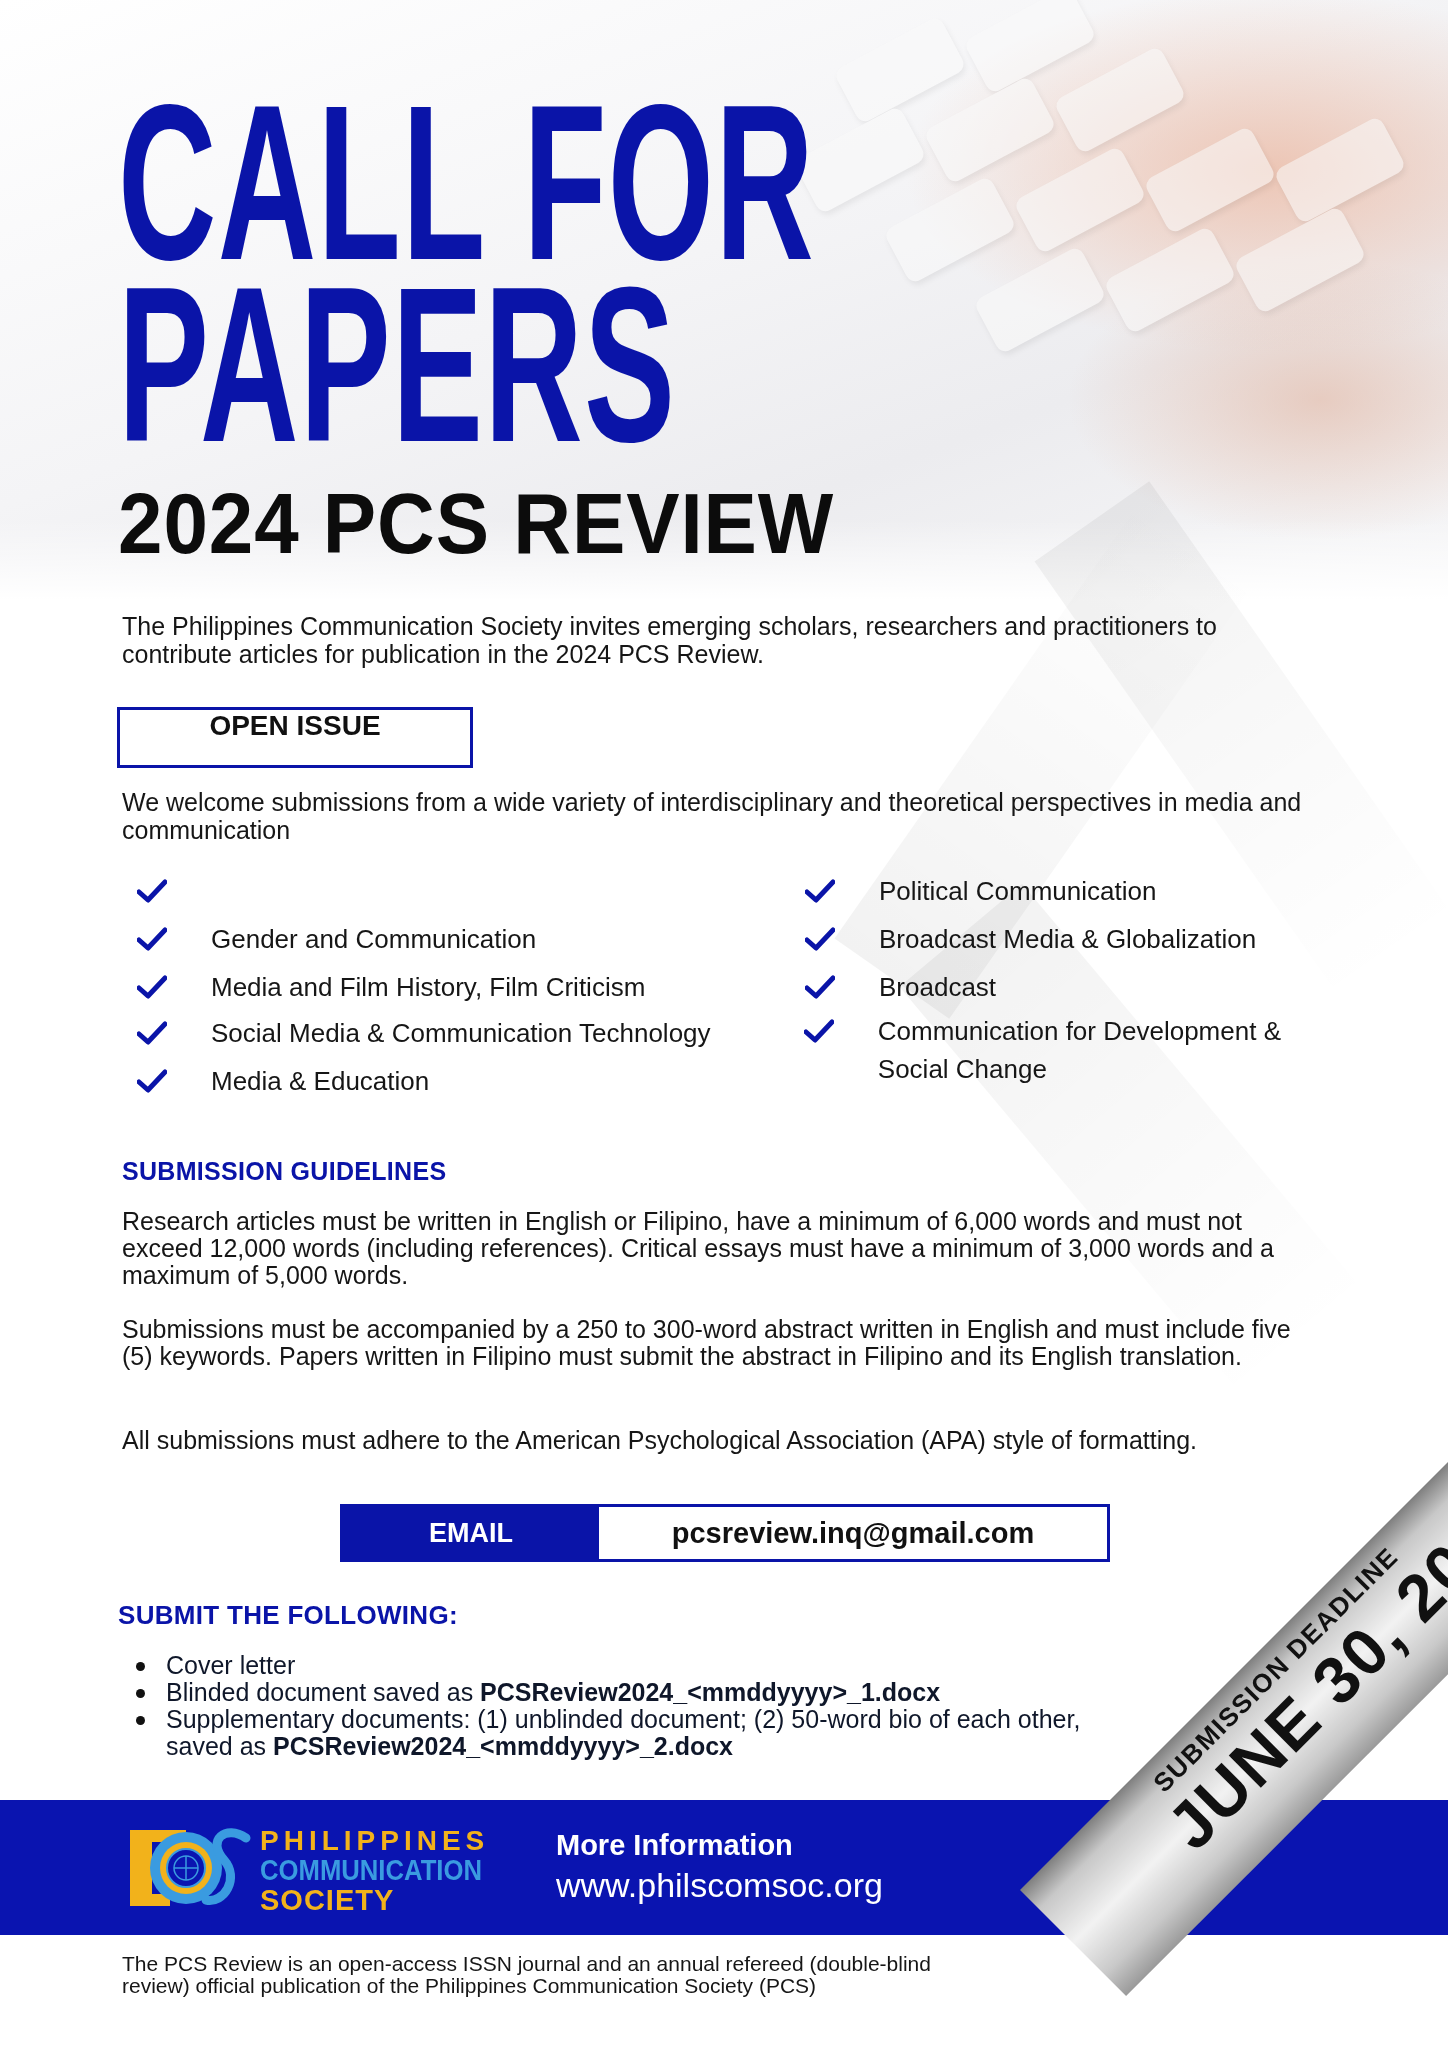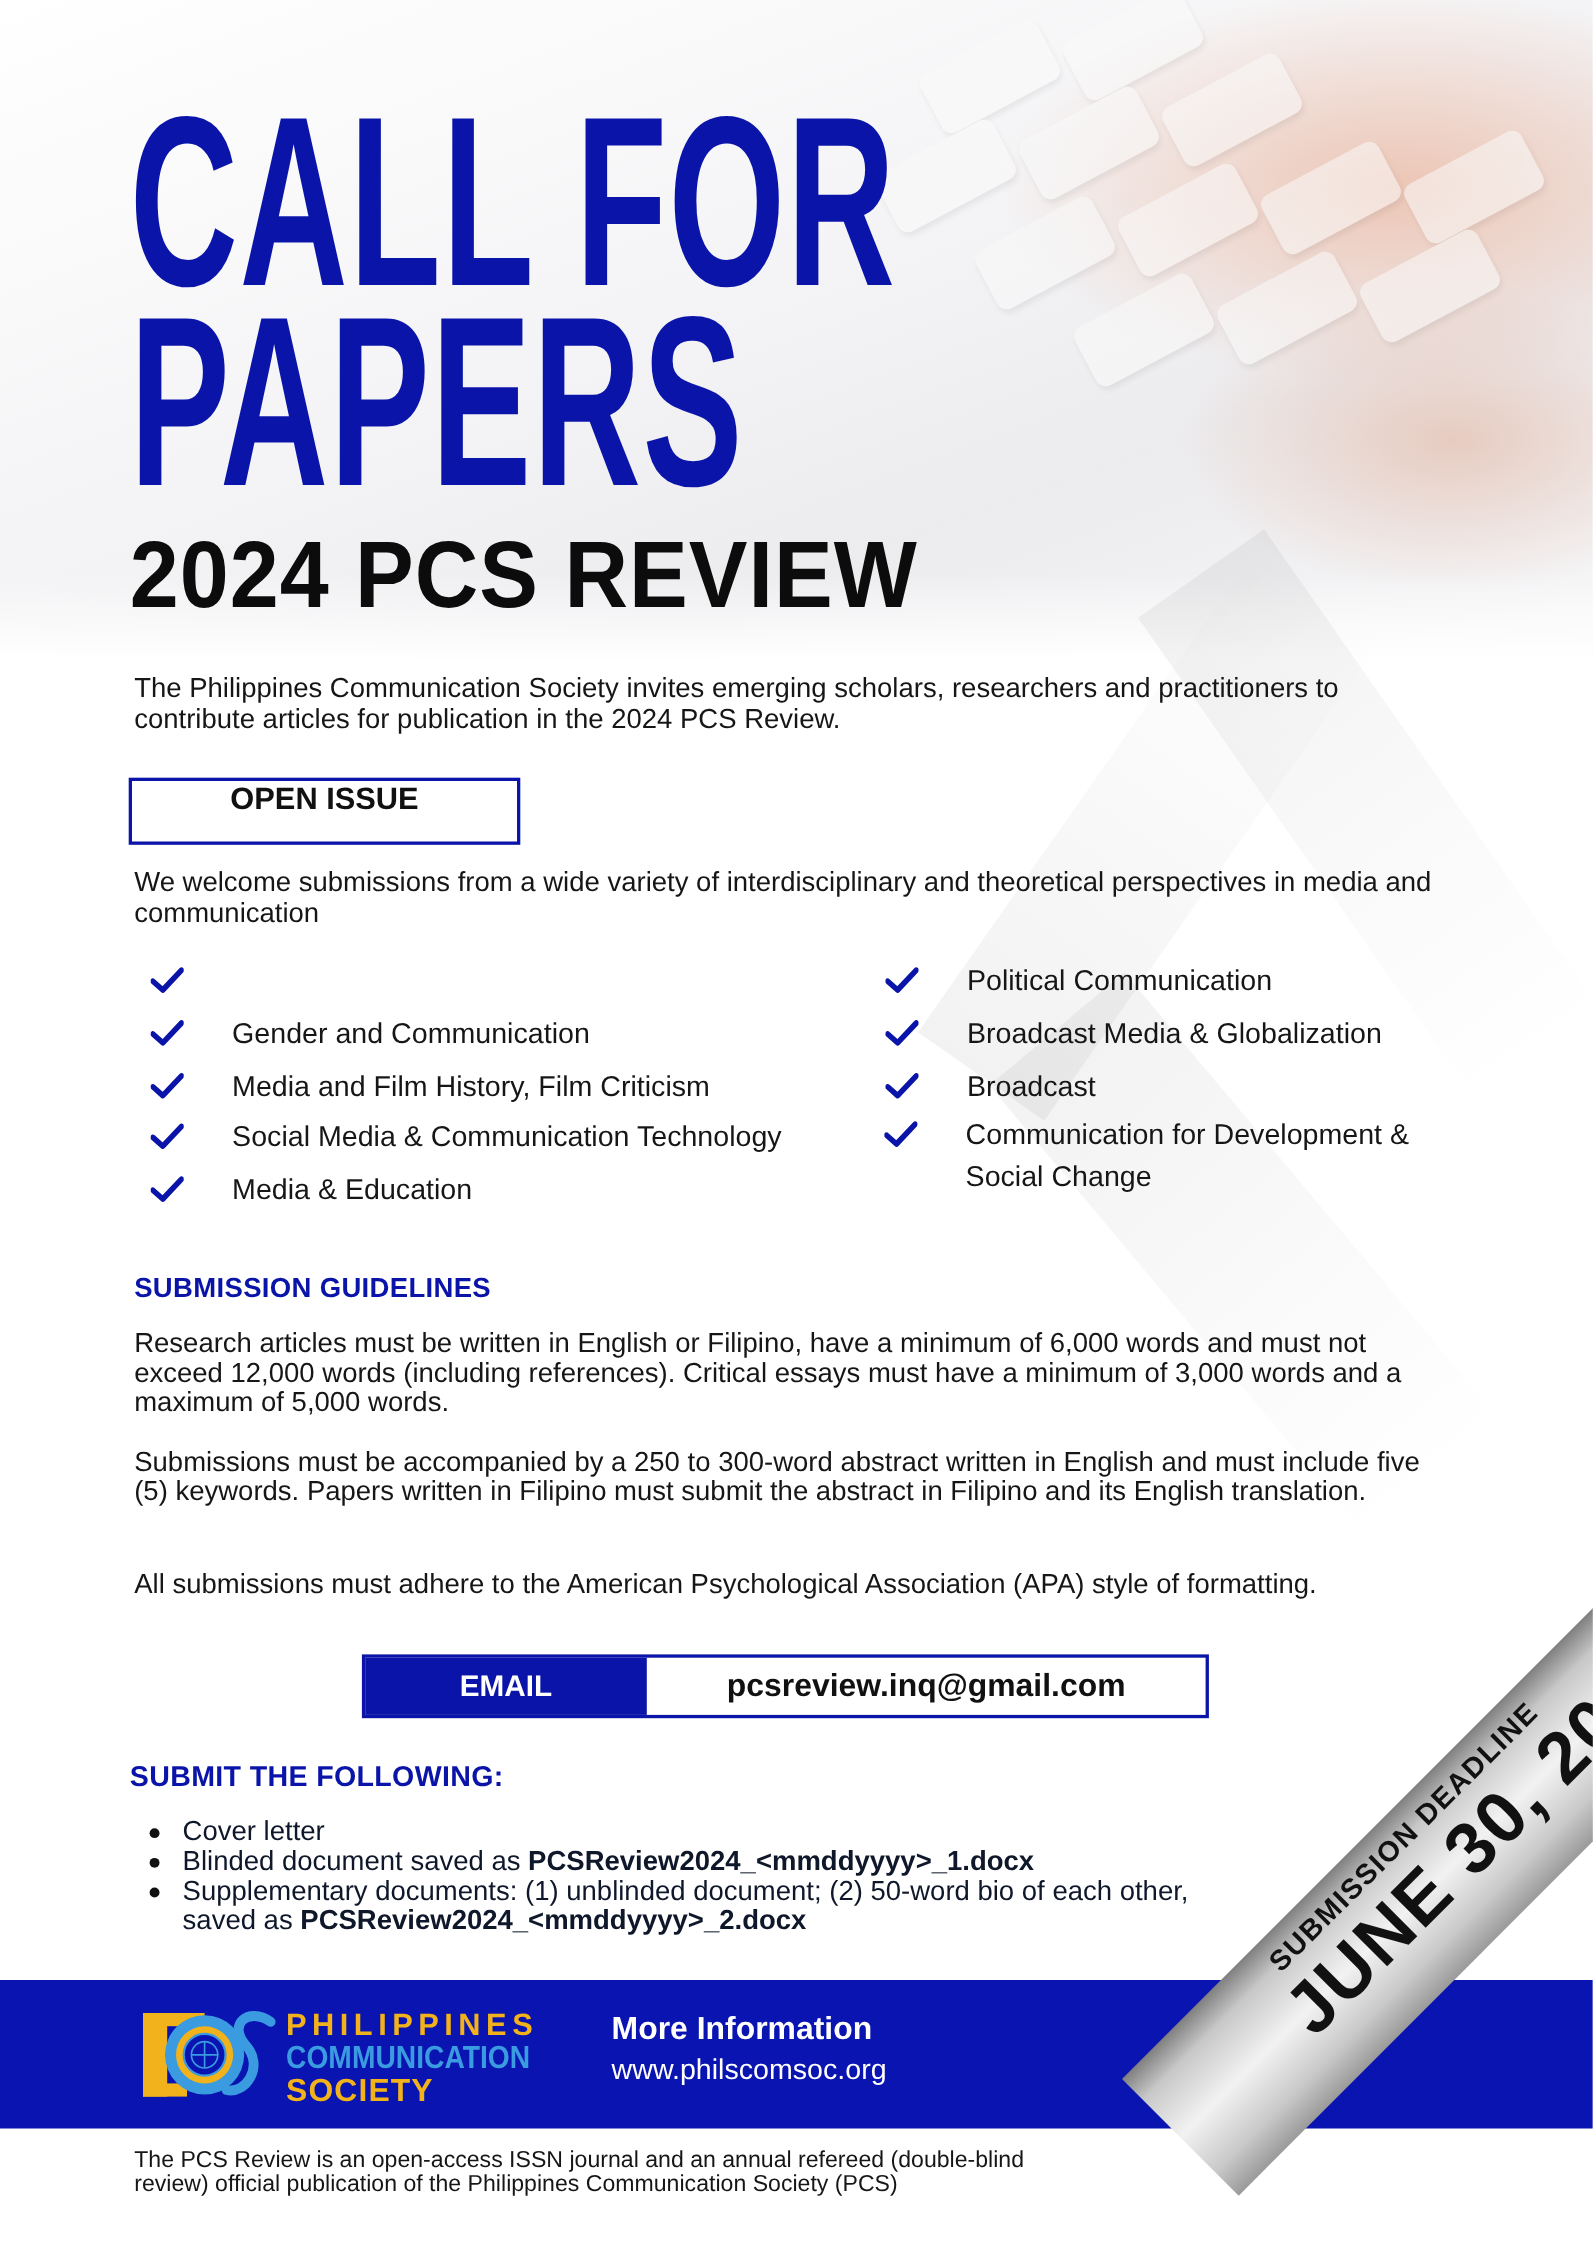--- a/index.html
+++ b/index.html
@@ -26,33 +26,33 @@
   .open-issue { left:117px; top:707px; width:350px; height:55px; border:3px solid #0a14a8; background:#fff; display:flex; align-items:flex-start; justify-content:center; font-weight:700; font-size:28px; color:#111; }
   .welcome { left:122px; top:788px; width:1220px; font-size:25px; line-height:28px; color:#161616; }
 
   .topic { position:absolute; display:flex; align-items:flex-start; font-size:26px; line-height:38px; color:#161616; }
   .check { width:34px; height:38px; margin-right:42px; display:flex; align-items:center; justify-content:center; }
   .check svg { width:30px; height:24px; }
 
   .sec-title { left:122px; font-weight:700; font-size:25px; color:#0a14a8; letter-spacing:0.3px; }
   .para { left:122px; width:1200px; font-size:25px; line-height:27px; color:#161616; }
 
-  .email-box { left:329px; top:1504px; width:770px; height:58px; border:3px solid #0a14a8; display:flex; background:#fff; box-sizing:border-box;text-align:right; }
+  .email-box { left:340px; top:1504px; width:770px; height:58px; border:3px solid #0a14a8; display:flex; background:#fff; box-sizing:border-box;text-align:right; }
   .email-label { width:256px; background:#0a14a8; color:#fff; font-weight:700; font-size:27px; display:flex; align-items:center; justify-content:center; }
   .email-value { flex:1; display:flex; align-items:center; justify-content:center; font-weight:700; font-size:29px; color:#111; }
 
   .bullets { left:132px; top:1652px; width:1000px; font-size:25px; line-height:27px; color:#0f172a; margin:0; padding:0; list-style:none; }
   .bullets li { position:relative; padding-left:34px; }
   .bullets li::before { content:""; position:absolute; left:4px; top:10px; width:9px; height:9px; border-radius:50%; background:#111; }
   .bullets b { font-weight:700; }
 
   .band { left:0; top:1800px; width:1448px; height:135px; background:#0a14b0; }
   .logo { left:128px; top:1820px; width:360px; height:96px; }
   .more-title { left:556px; top:1829px; color:#fff; font-weight:700; font-size:29px; }
-  .more-url { left:556px; top:1866px; color:#fff; font-size:26px; }
+  .more-url { left:556px; top:1866px; color:#fff; font-size:34px; }
 
   .footnote { left:122px; top:1953px; width:820px; font-size:21px; line-height:22px; color:#161616; }
 
   
   .ribbon { left:1020px; top:1890px; width:720px; height:150px; transform-origin:left top; transform:rotate(-45deg);
     background:linear-gradient(180deg, #7f7f7f 0%, #c8c8c8 18%, #f2f2f2 50%, #c9c9c9 80%, #9a9a9a 100%); }
   .ribbon-text { position:absolute; left:150px; top:10px; white-space:nowrap; color:#111; }
   .ribbon-small { font-size:26px; font-weight:700; letter-spacing:1.5px; display:block; margin-left:20px; }
   .ribbon-big { font-size:66px; font-weight:700; letter-spacing:2px; display:block; margin-top:-4px; }
 </style>

